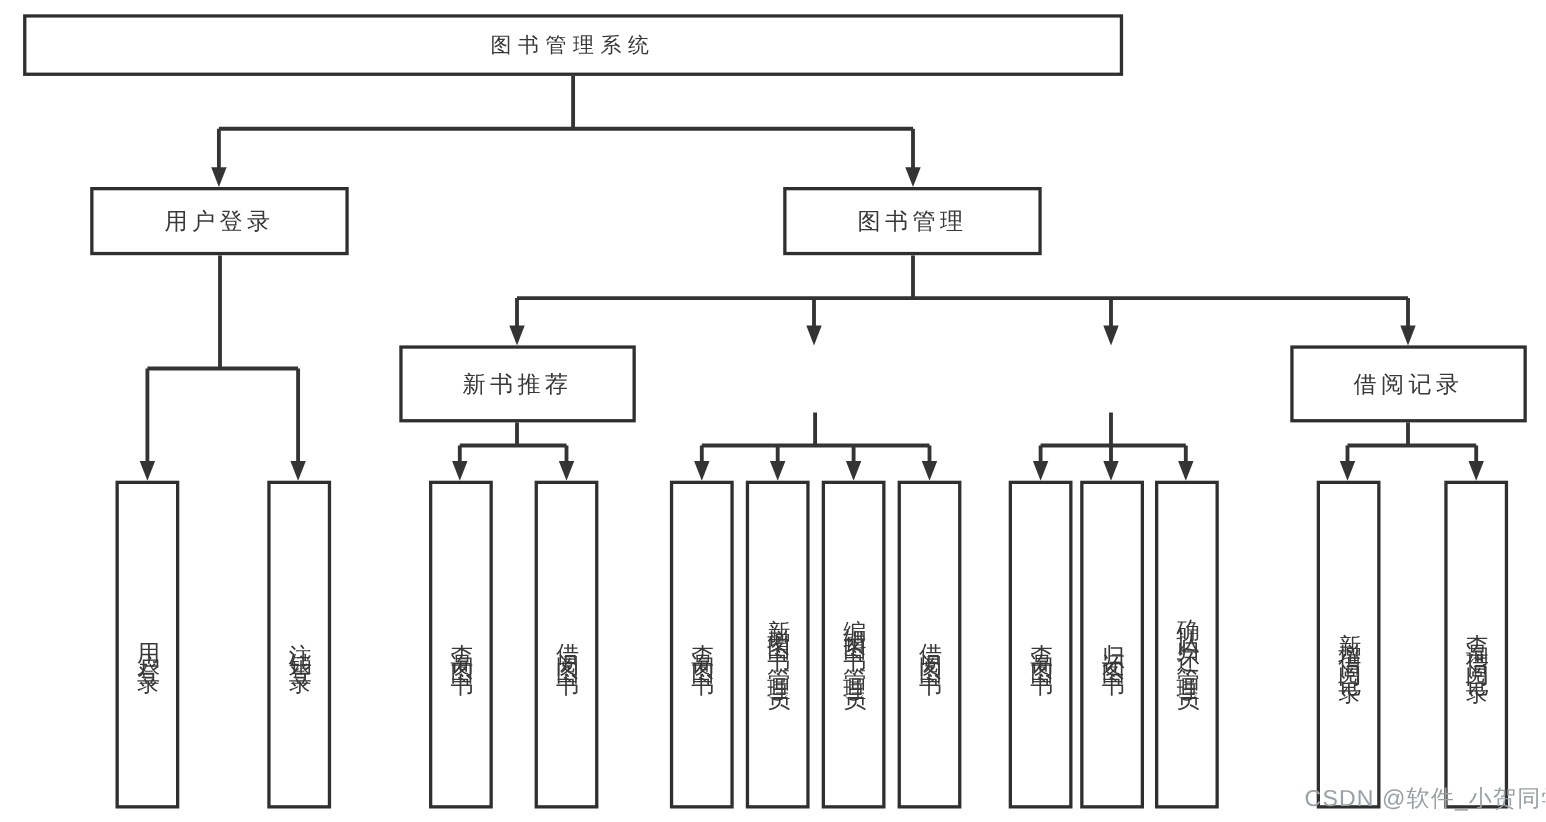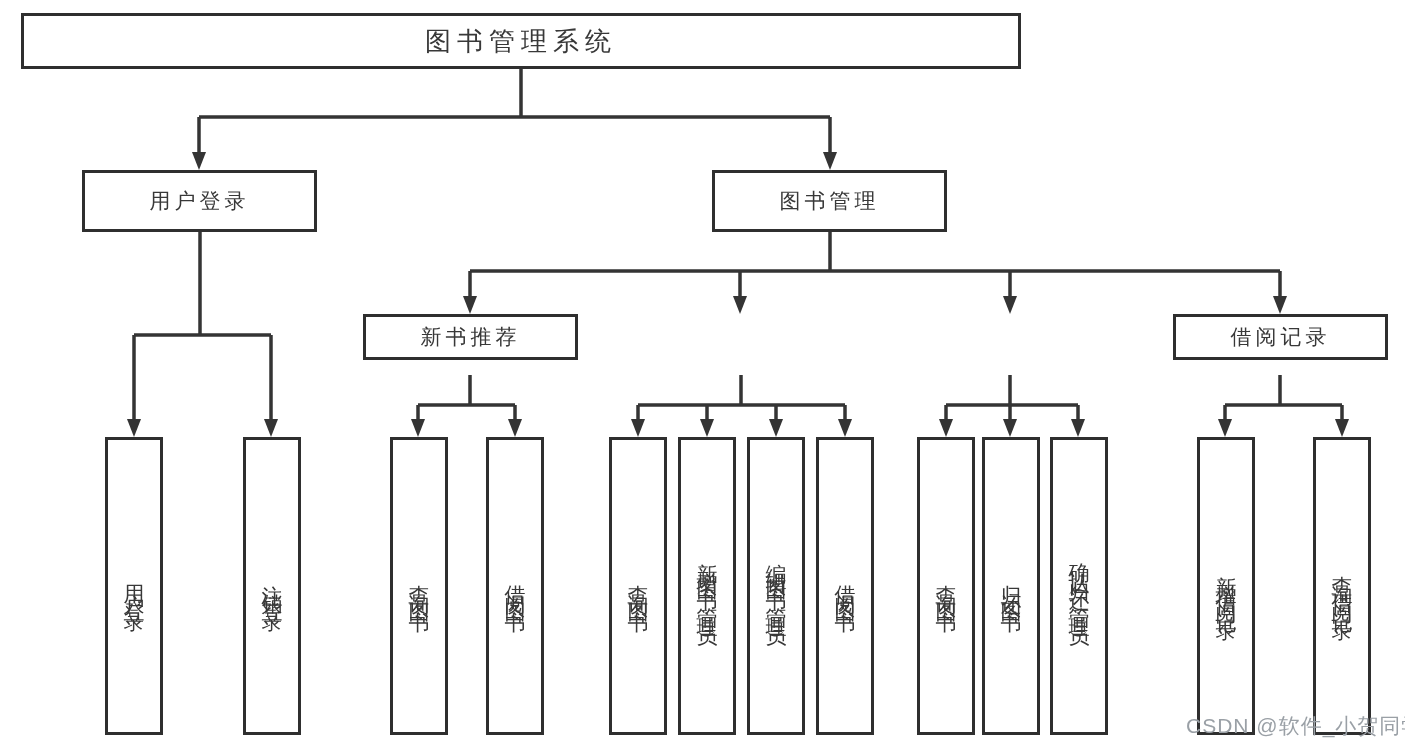--- a/index.html
+++ b/index.html
@@ -36,29 +36,29 @@
     background: #ffffff;
     border: 3px solid #2f2f2f;
     display: flex;
     align-items: center;
     justify-content: center;
     color: #383838;
     z-index: 2;
   }
   .node.root {
     left: 21px; top: 13px; width: 1000px; height: 56px;
-    font-size: 26px; letter-spacing: 6px;
+    font-size: 19px; letter-spacing: 6px;
   }
   .node.lvl {
     font-size: 21px; letter-spacing: 4px;
   }
   .node.l2 { top: 170px; width: 235px; height: 62px; }
   .node.l2.p1 { left: 82px; }
   .node.l2.p2 { left: 712px; }
-  .node.l3 { top: 314px; width: 215px; height: 46px; }
+  .node.l3 { top: 314px; width: 215px; height: 70px; }
   .node.l3.p1 { left: 363px; }
   .node.l3.p2 { left: 633px; }
   .node.l3.p3 { left: 903px; }
   .node.l3.p4 { left: 1173px; }
   .node.leaf {
     top: 437px; width: 58px; height: 298px;
   }
   .vtext {
     writing-mode: vertical-rl;
     text-orientation: mixed;

